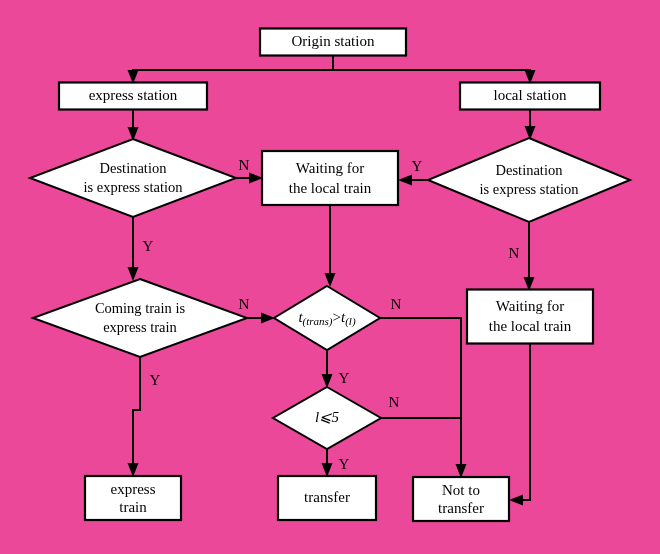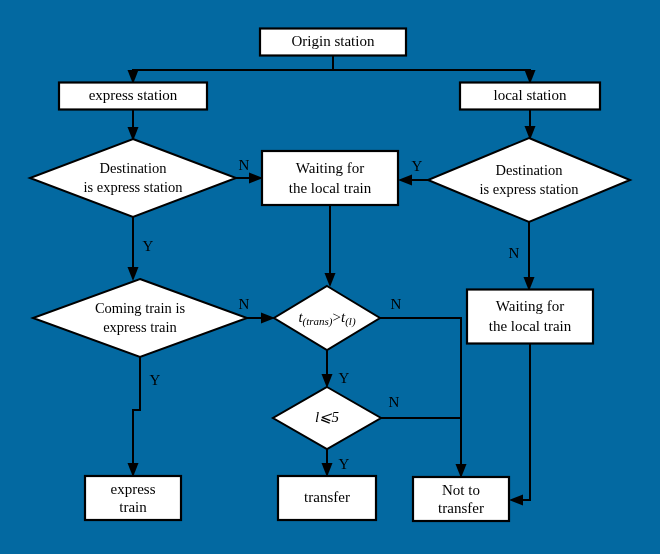--- a/index.html
+++ b/index.html
@@ -4,21 +4,21 @@
 <style>
   html, body {
     margin: 0;
     padding: 0;
     background: #ffffff;
   }
   #canvas {
     position: relative;
     width: 660px;
     height: 554px;
-    background: #0369a1;
+    background: #ec4899;
     font-family: "Liberation Serif", "DejaVu Serif", serif;
     overflow: hidden;
   }
   svg#diagram {
     position: absolute;
     left: 0;
     top: 0;
     width: 660px;
     height: 554px;
   }

